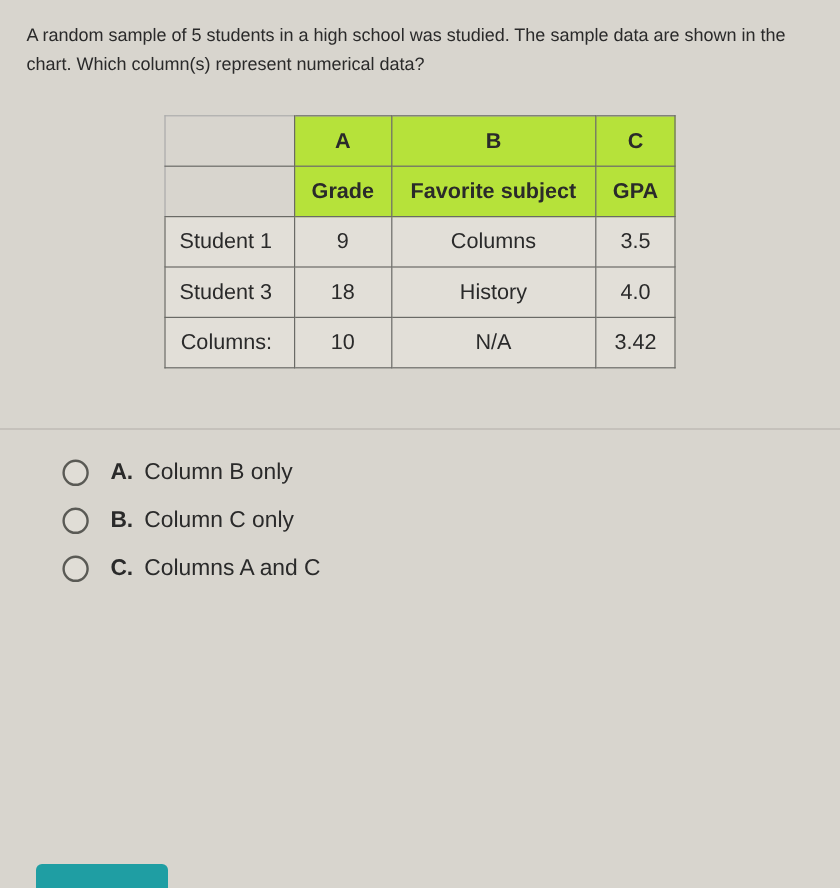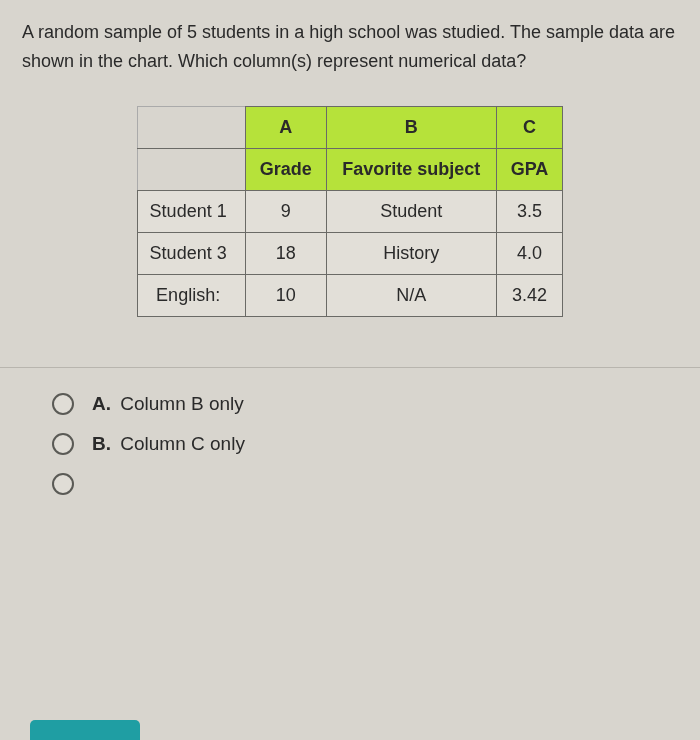--- a/index.html
+++ b/index.html
@@ -11,21 +11,21 @@
       width: 700px;
       height: 740px;
       background: #d8d5ce;
       font-family: Arial, Helvetica, sans-serif;
       color: #2a2a2a;
       padding: 18px 22px 0 22px;
       position: relative;
       overflow: hidden;
     }
     .question-text {
-      font-size: 18px;
+      font-size: 15px;
       line-height: 1.6;
       margin-bottom: 30px;
     }
     .table-wrap {
       display: flex;
       justify-content: center;
       margin-bottom: 50px;
     }
     table {
       border-collapse: collapse;
@@ -44,21 +44,21 @@
       background: #d8d5ce;
     }
     .head-green {
       background: #b6e23a;
       font-weight: bold;
     }
     .subhead {
       font-weight: bold;
     }
     .rowhead {
-      text-align: center;
+      text-align: right;
       padding-left: 12px;
       padding-right: 18px;
     }
     .col-grade { width: 70px; }
     .col-subj { width: 170px; }
     .col-gpa { width: 65px; }
     .choices {
       margin-left: 30px;
     }
     .choice {
@@ -110,31 +110,31 @@
     </tr>
     <tr>
       <th class="corner-empty rowhead"></th>
       <th class="head-green subhead col-grade">Grade</th>
       <th class="head-green subhead col-subj">Favorite subject</th>
       <th class="head-green subhead col-gpa">GPA</th>
     </tr>
     <tr>
       <td class="rowhead">Student 1</td>
       <td>9</td>
-      <td>Student</td>
+      <td>Columns</td>
       <td>3.5</td>
     </tr>
     <tr>
       <td class="rowhead">Student 3</td>
       <td>18</td>
       <td>History</td>
       <td>4.0</td>
     </tr>
     <tr>
-      <td class="rowhead">English:</td>
+      <td class="rowhead">Columns:</td>
       <td>10</td>
       <td>N/A</td>
       <td>3.42</td>
     </tr>
   </tbody>
     </table>
 </div>
 
 <div class="divider"></div>
 
@@ -142,16 +142,17 @@
   <div class="choice">
     <span class="radio"></span>
     <span><span class="choice-letter">A.</span> <span>Column B only</span></span>
   </div>
   <div class="choice">
     <span class="radio"></span>
     <span><span class="choice-letter">B.</span> <span>Column C only</span></span>
   </div>
   <div class="choice">
     <span class="radio"></span>
+    <span><span class="choice-letter">C.</span> <span>Columns A and C</span></span>
   </div>
 </div>
 
 <div class="teal-frag"></div>
 
 </body></html>

